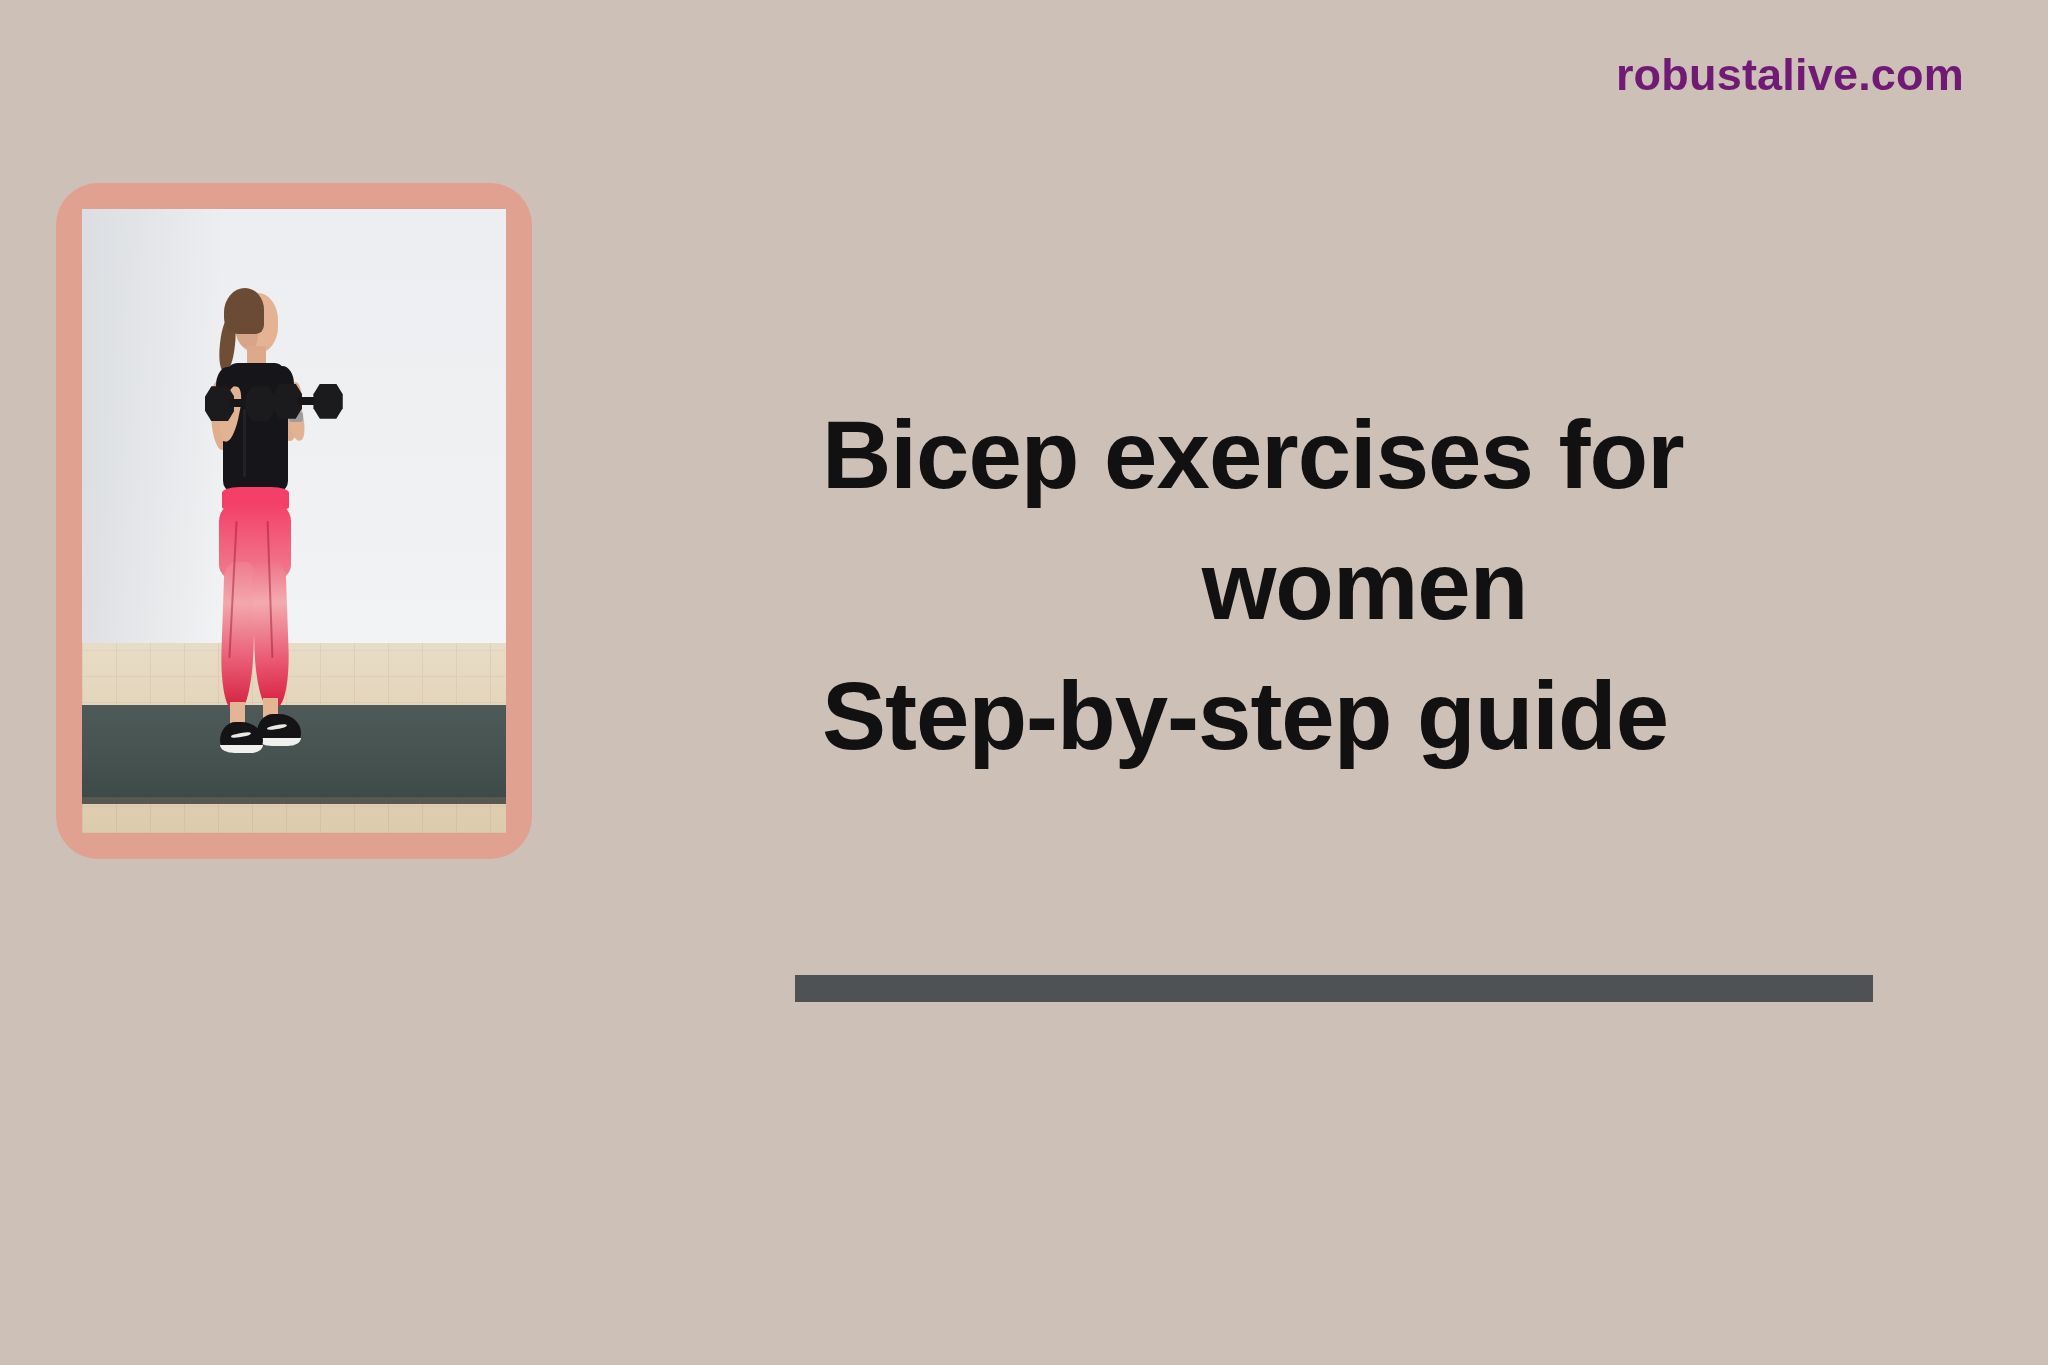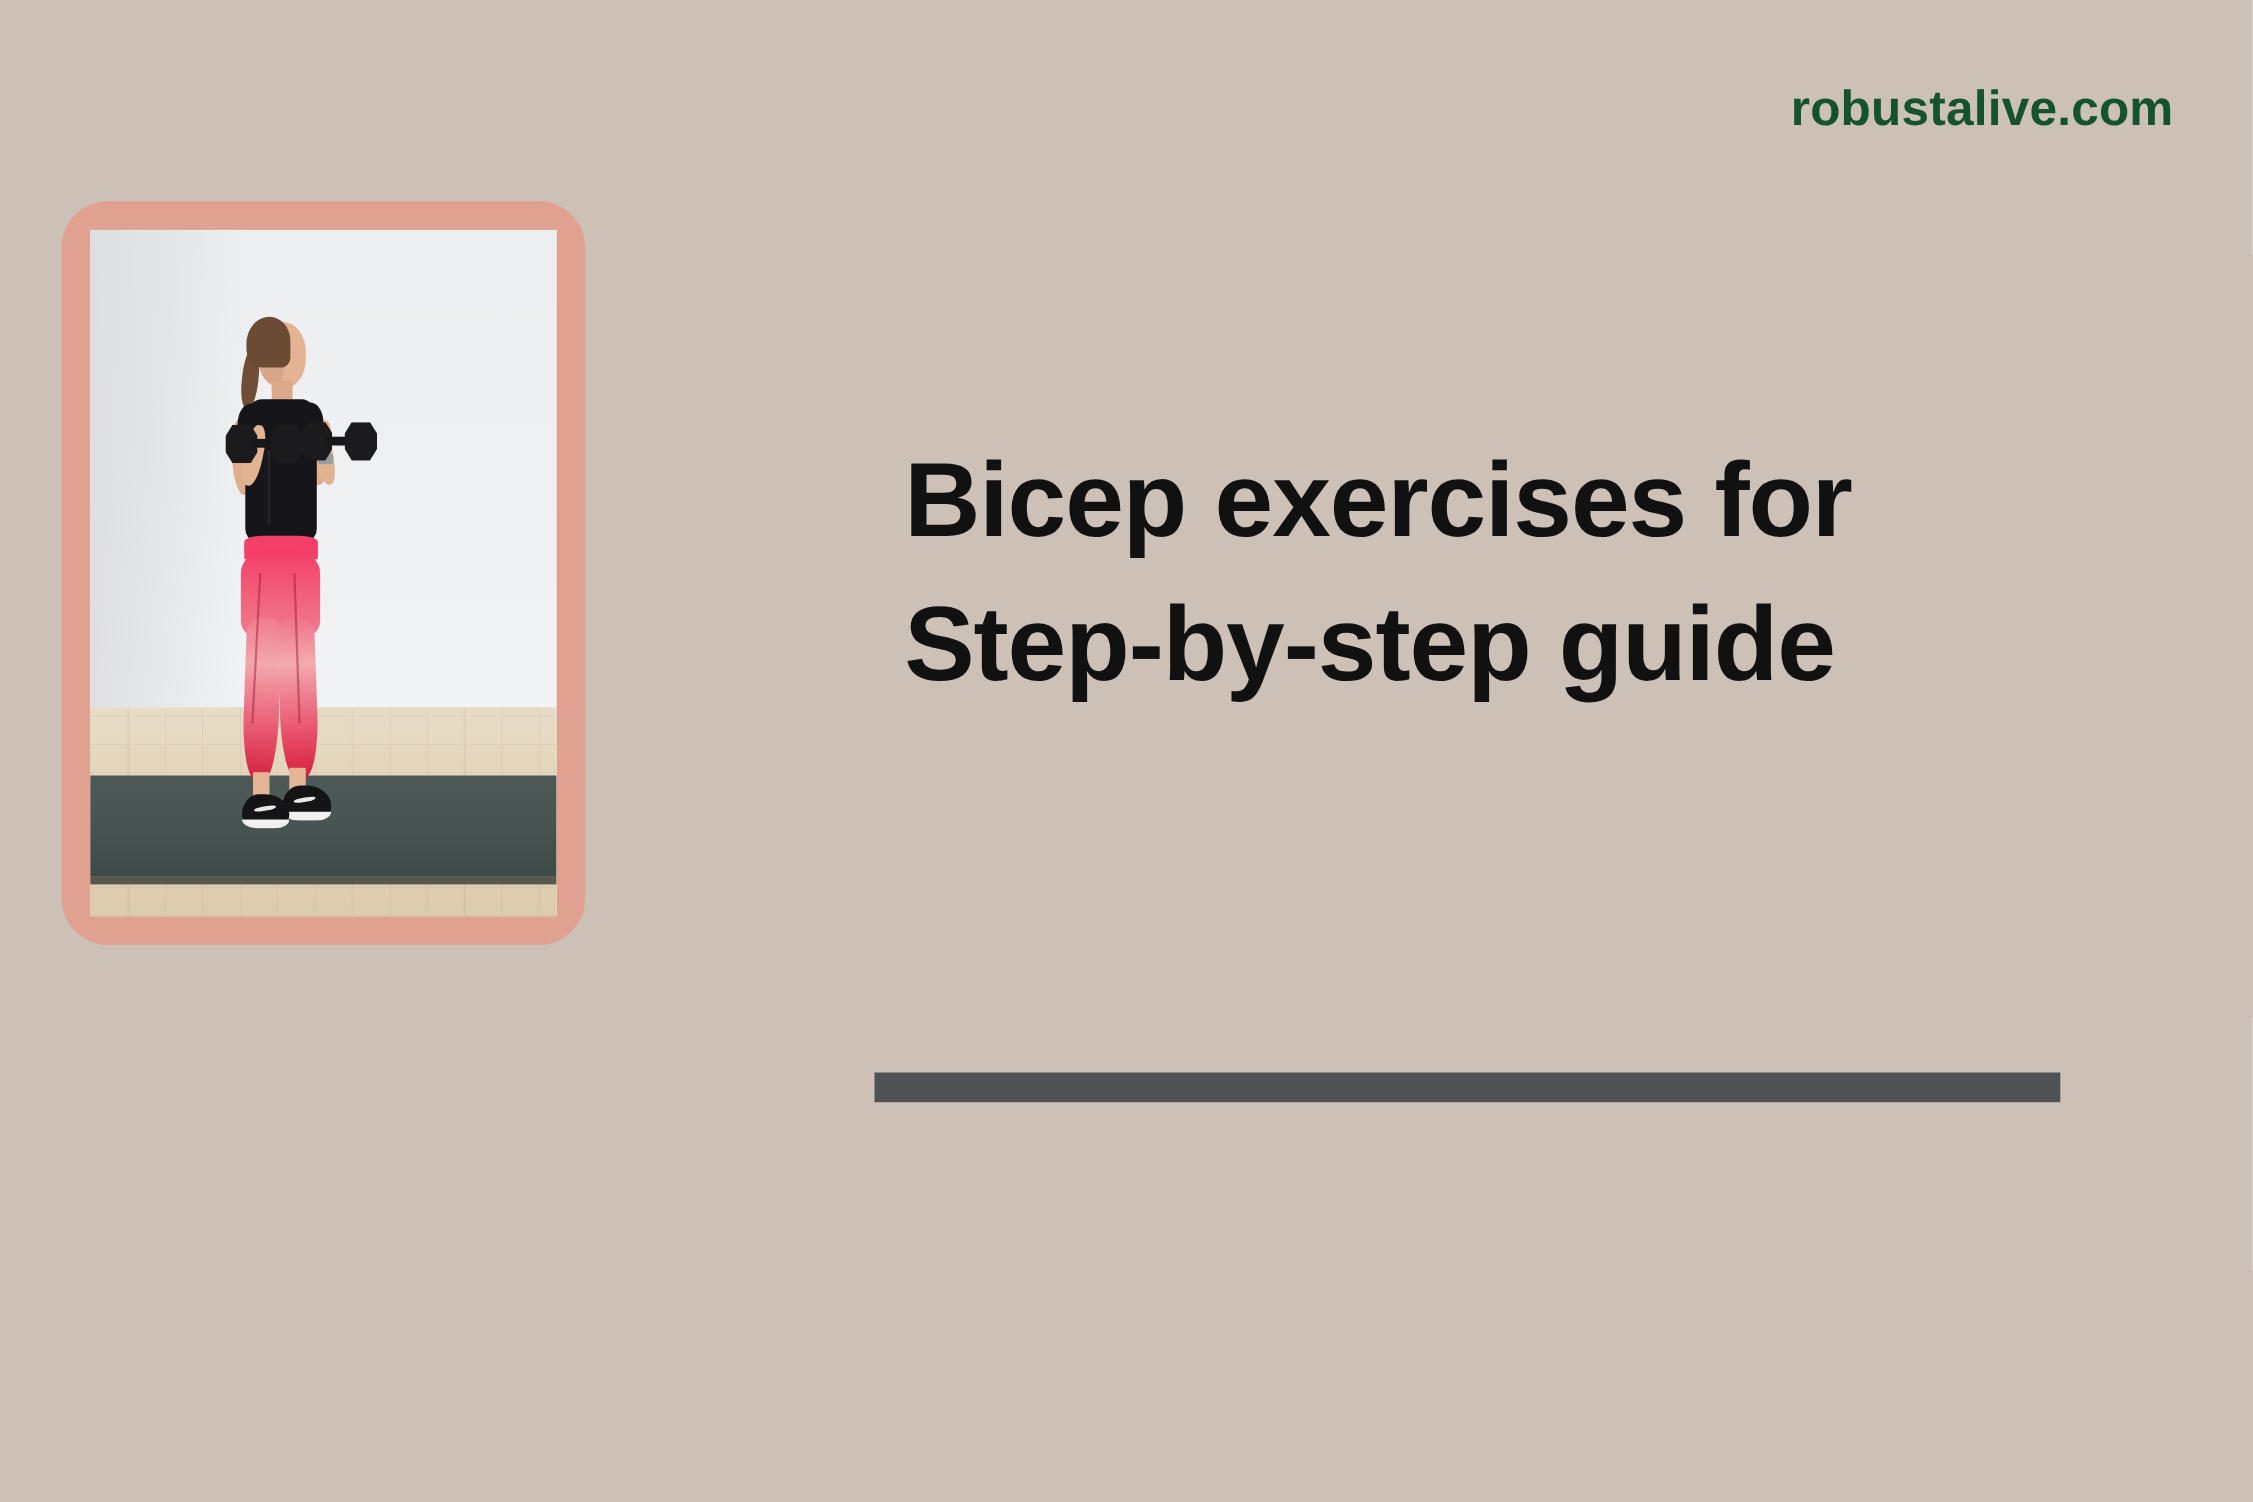--- a/index.html
+++ b/index.html
@@ -18,29 +18,28 @@
     width: 2048px;
     height: 1365px;
     background: #cdc0b7;
     overflow: hidden;
   }
 
   
   #watermark {
     position: absolute;
     top: 52px;
-    right: 72px;
+    right: 84px;
     font-family: "Liberation Sans", sans-serif;
     font-weight: bold;
     font-size: 45px;
     letter-spacing: 0.2px;
-    color: #14532d;
+    color: #701a75;
     line-height: 1;
     white-space: nowrap;
-    margin-top: 24px;
   }
 
   
   #photo-frame {
     position: absolute;
     left: 56px;
     top: 183px;
     width: 476px;
     height: 676px;
     box-sizing: border-box;
@@ -475,18 +474,19 @@
           <div class="swoosh"></div>
           <div class="sole"></div>
         </div>
       </div>
 
     </div>
   </div>
 
   <div id="headline">
     <span class="line l1">Bicep exercises for</span>
+    <span class="line l2">women</span>
     <span class="line l3">Step-by-step guide</span>
   </div>
 
   <div id="divider"></div>
 
 </div>
 
 </body></html>

